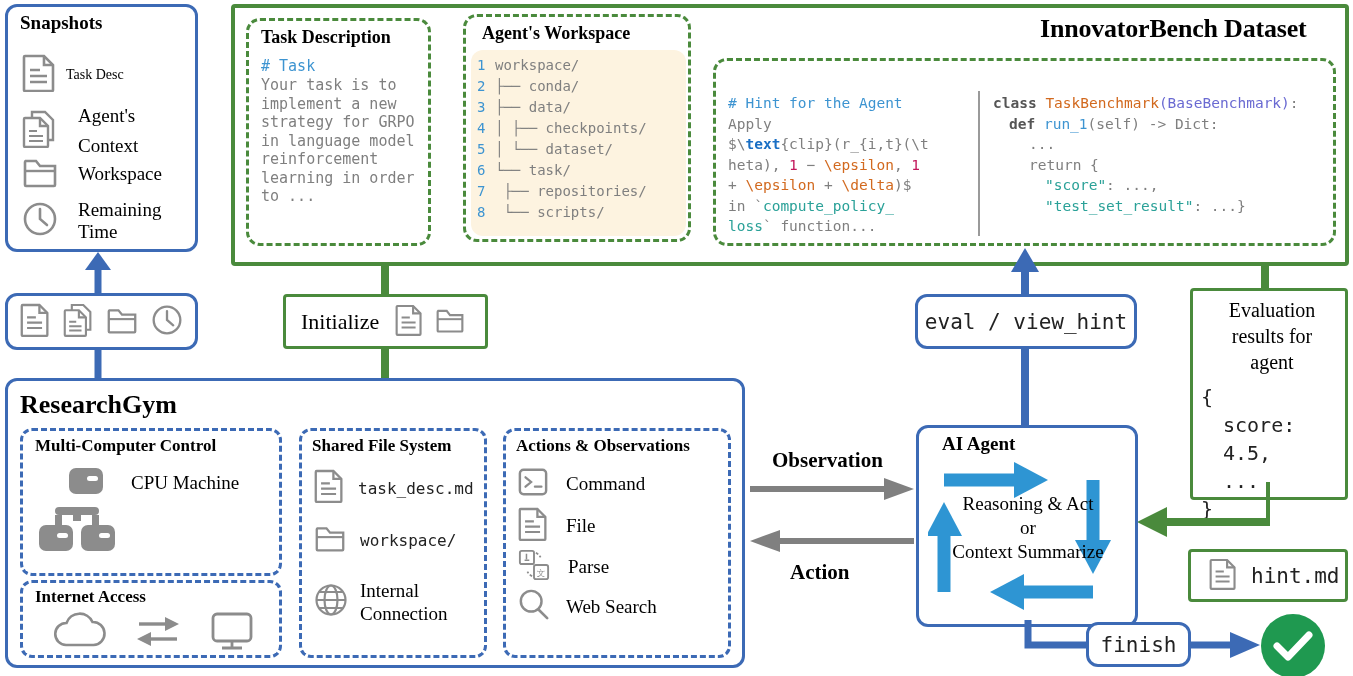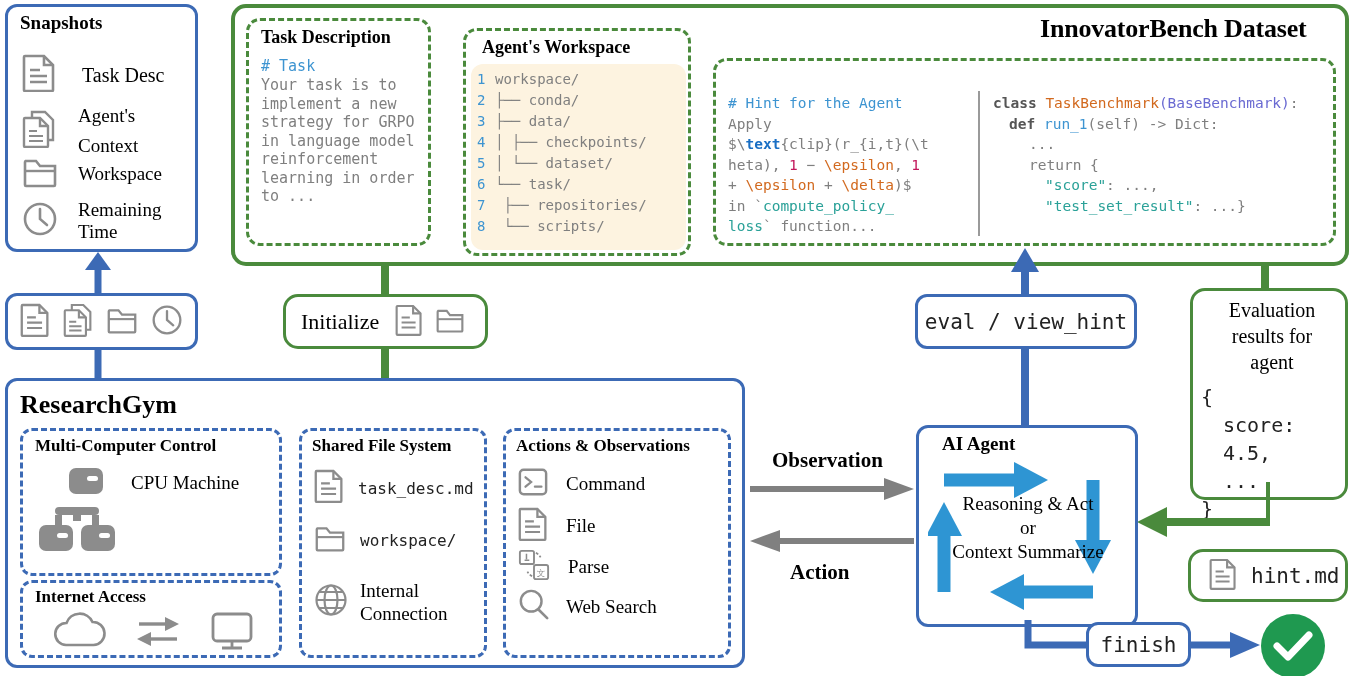--- a/index.html
+++ b/index.html
@@ -5,21 +5,21 @@
   html,body{margin:0;padding:0;background:#fff;}
   body{width:1353px;height:676px;position:relative;overflow:hidden;
        font-family:"Liberation Serif", serif;color:#000;}
   .abs{position:absolute;box-sizing:border-box;}
   .mono{font-family:"DejaVu Sans Mono","Liberation Mono",monospace;}
   .serif-b{font-family:"Liberation Serif",serif;font-weight:bold;}
 
   
   .box-blue{border:3px solid #3c6ab5;border-radius:12px;background:#fff;}
   .box-blue-d{border:3px dashed #3c6ab5;border-radius:12px;background:#fff;}
-  .box-green{border:3px solid #4a8a3c;border-radius:15px;background:#fff;}
+  .box-green{border:3px solid #4a8a3c;border-radius:4px;background:#fff;}
   .box-green-d{border:3px dashed #4a8a3c;border-radius:14px;background:#fff;}
 
   .panel-title{font-family:"Liberation Serif",serif;font-weight:bold;}
 
   
   .icn{display:inline-block;vertical-align:middle;}
   .row{display:flex;align-items:center;}
 
   
   .c-com{color:#3d94d1;}       
@@ -40,21 +40,21 @@
   <div class="panel-title abs" style="left:12px;top:5px;font-size:19px;">Snapshots</div>
 
   <div class="abs row" style="left:14px;top:47px;width:170px;">
     <span class="icn">
       <svg width="34" height="38" viewBox="0 0 34 38">
         <path d="M3 2 h19 l9 9 v25 a1 1 0 0 1 -1 1 H3 a1 1 0 0 1 -1 -1 V3 a1 1 0 0 1 1 -1 z" fill="none" stroke="#8c8c8c" stroke-width="2.6"></path>
         <path d="M22 2 v9 h9" fill="none" stroke="#8c8c8c" stroke-width="2.6"></path>
         <path d="M8 16 h10 M8 22 h17 M8 28 h17" stroke="#8c8c8c" stroke-width="2.4" fill="none"></path>
       </svg>
     </span>
-    <span style="margin-left:26px;font-size:20px;">Task Desc</span>
+    <span style="margin-left:10px;font-size:14px;">Task Desc</span>
   </div>
 
   <div class="abs row" style="left:14px;top:94px;width:175px;">
     <span class="icn">
       <svg width="34" height="38" viewBox="0 0 34 38">
         <path d="M10 2 h13 l8 8 v20 h-21 z" fill="none" stroke="#8c8c8c" stroke-width="2.4"></path>
         <path d="M3 8 h15 l8 8 v20 a1 1 0 0 1 -1 1 H3 a1 1 0 0 1 -1 -1 V9 a1 1 0 0 1 1 -1 z" fill="#fff" stroke="#8c8c8c" stroke-width="2.4"></path>
         <path d="M18 8 v8 h8" fill="none" stroke="#8c8c8c" stroke-width="2.4"></path>
         <path d="M7 21 h8 M7 26 h14 M7 31 h14" stroke="#8c8c8c" stroke-width="2.2"></path>
       </svg>
@@ -127,21 +127,21 @@
 <div class="abs box-green" style="left:231px;top:4px;width:1118px;height:262px;border-width:4px;"></div>
 
 <div class="abs serif-b" style="left:1040px;top:14px;font-size:26px;letter-spacing:-0.2px;">InnovatorBench Dataset</div>
 
 <div class="abs box-green-d" style="left:246px;top:18px;width:185px;height:228px;">
   <div class="panel-title abs" style="left:12px;top:6px;font-size:18px;">Task Description</div>
   <div class="mono abs c-com" style="left:12px;top:36px;font-size:15px;"># Task</div>
   <div class="mono abs c-txt" style="left:12px;top:55px;width:162px;font-size:15px;line-height:18.5px;">Your task is to implement a new strategy for GRPO in language model reinforcement learning in order to ...</div>
 </div>
 
-<div class="abs box-green-d" style="left:463px;top:28px;width:228px;height:228px;">
+<div class="abs box-green-d" style="left:463px;top:14px;width:228px;height:228px;">
   <div class="panel-title abs" style="left:16px;top:6px;font-size:18px;">Agent's Workspace</div>
   <div class="abs" style="left:5px;top:33px;width:215px;height:186px;background:#fdf3e0;border-radius:12px;
               padding:5px 0 0 0;">
     <div class="mono" style="font-size:14px;line-height:21px;padding-left:6px;color:#7f7f7f;">
       <div><span class="c-com" style="display:inline-block;width:18px;">1</span><span>workspace/</span></div>
       <div><span class="c-com" style="display:inline-block;width:18px;">2</span><span>├── conda/</span></div>
       <div><span class="c-com" style="display:inline-block;width:18px;">3</span><span>├── data/</span></div>
       <div><span class="c-com" style="display:inline-block;width:18px;">4</span><span>│      ├── checkpoints/</span></div>
       <div><span class="c-com" style="display:inline-block;width:18px;">5</span><span>│      └── dataset/</span></div>
       <div><span class="c-com" style="display:inline-block;width:18px;">6</span><span>└── task/</span></div>

